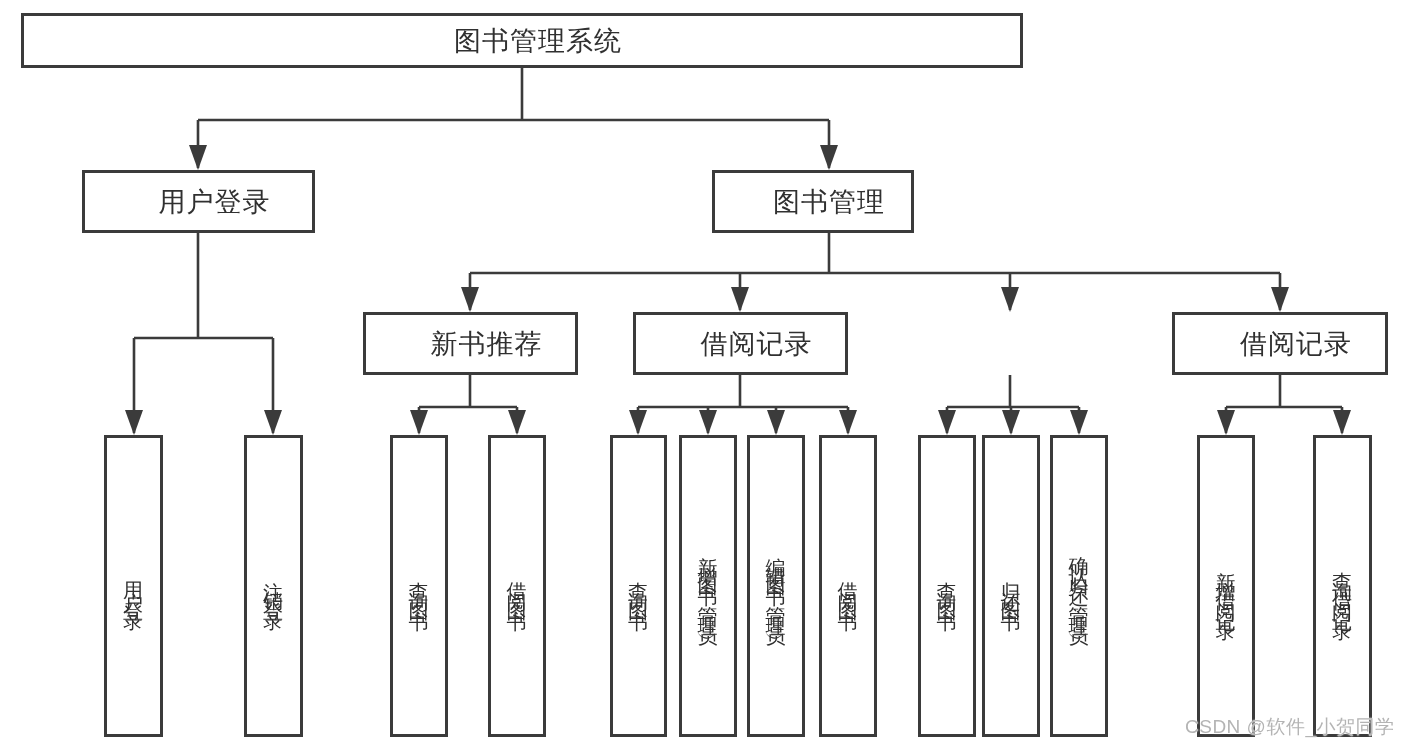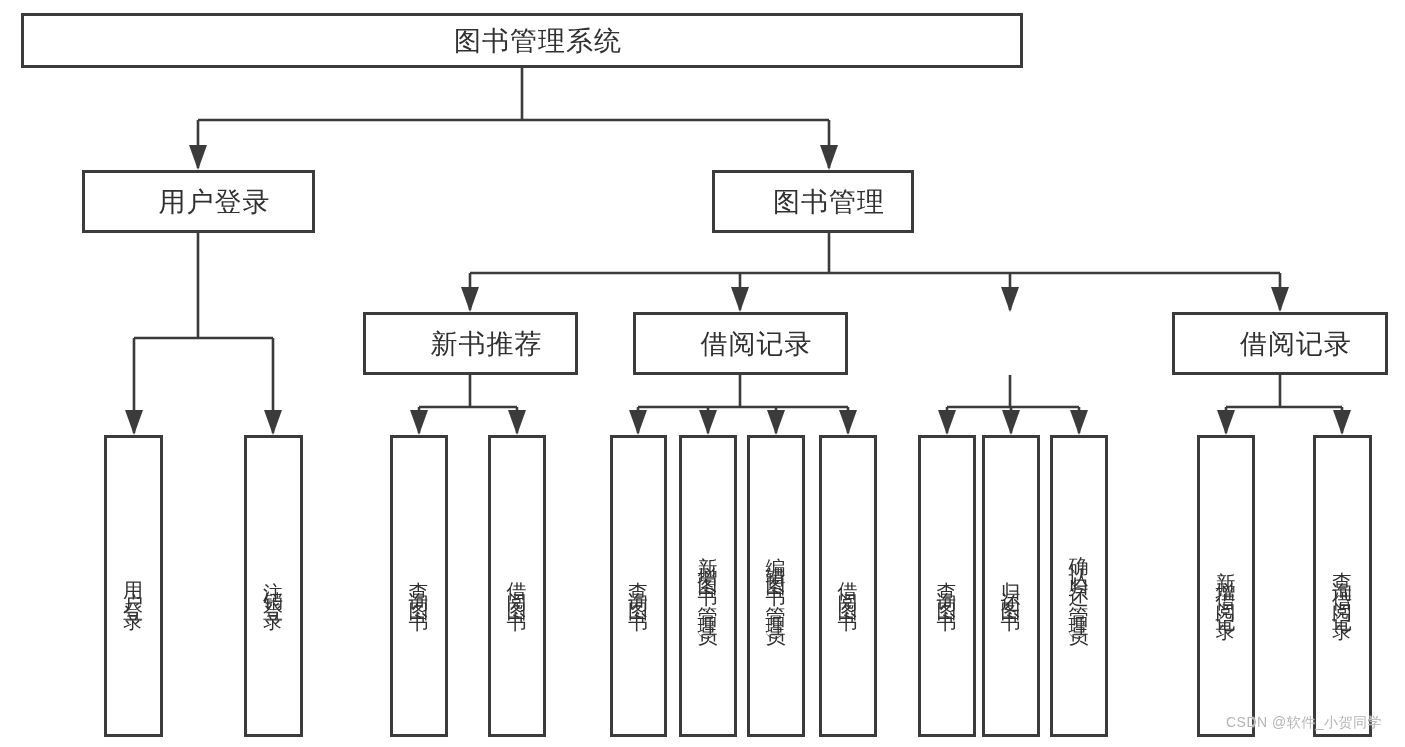--- a/index.html
+++ b/index.html
@@ -36,27 +36,26 @@
   }
   .connectors{
     position:absolute;
     left:0;top:0;
     z-index:1;
     pointer-events:none;
   }
   .watermark{
     position:absolute;
     left:1185px;top:714px;
-    font-size:14px;
+    font-size:19px;
     color:#b4b4b4;
     letter-spacing:0.5px;
     text-shadow:0 0 2px #ffffff,0 0 1px #ffffff;
     z-index:6;
     white-space:nowrap;
-    margin-left:41px;
   }
 </style>
 </head>
 <body>
 
 <div class="canvas">
 
   <svg class="connectors" width="1405" height="747" viewBox="0 0 1405 747">
     <g stroke="#3b3b3b" stroke-width="2.6" fill="none">
 

